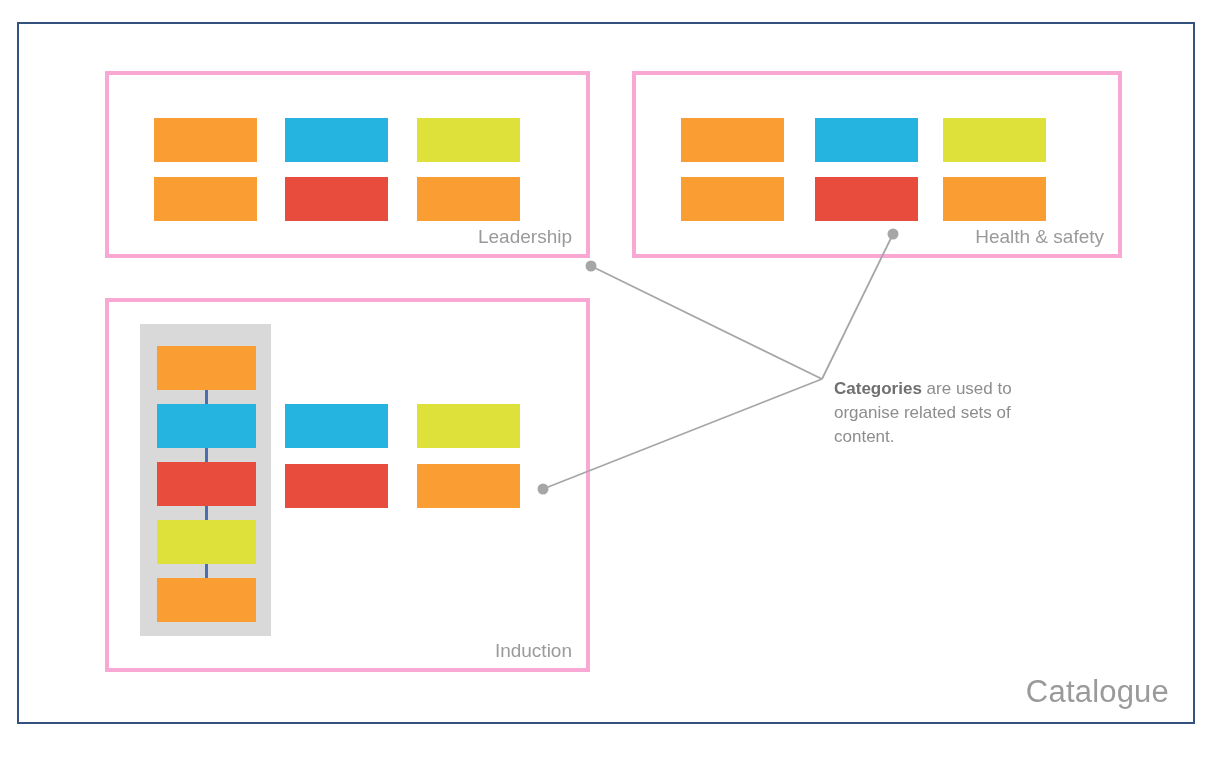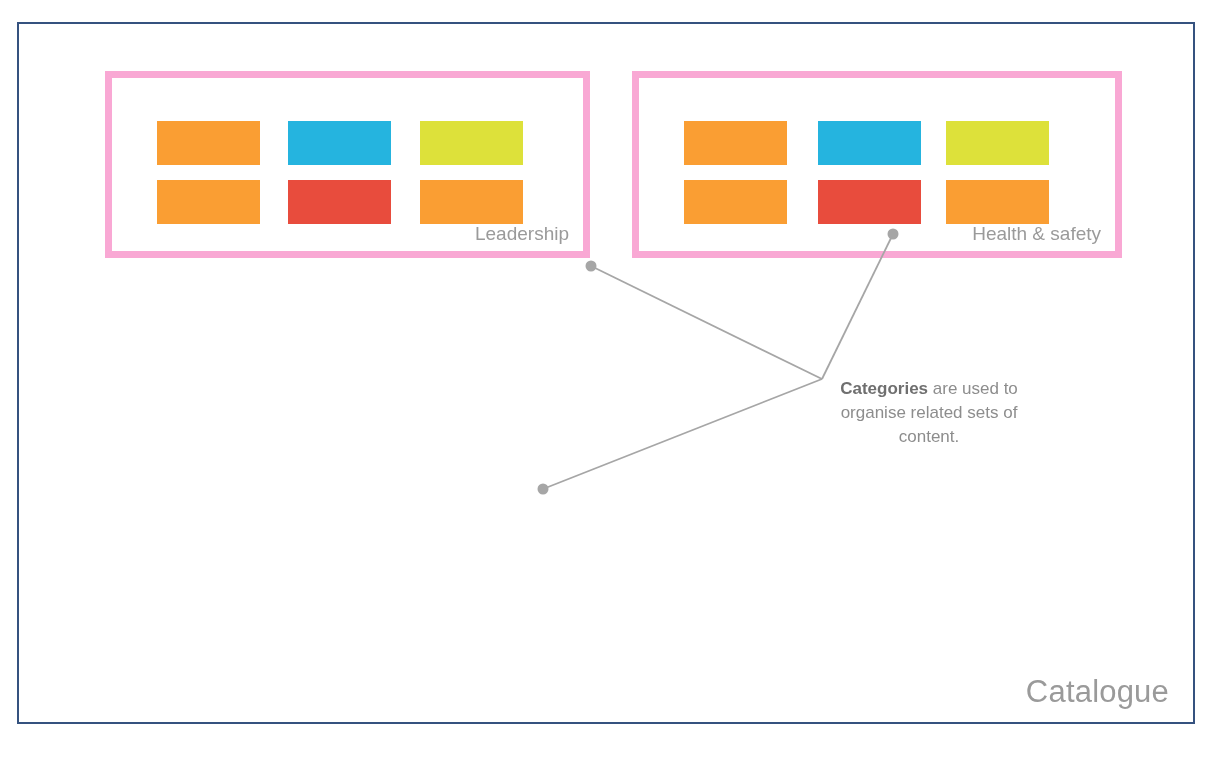--- a/index.html
+++ b/index.html
@@ -37,21 +37,21 @@
     bottom: 12px;
     font-size: 31px;
     color: #9a9a9a;
     letter-spacing: 0.2px;
     white-space: nowrap;
   }
 
   
   .category-panel {
     position: absolute;
-    border: 7px solid #f9a8d4;
+    border: 4px solid #f9a8d4;
     box-sizing: border-box;
     background: #ffffff;
   }
   .panel-leadership { left: 105px;  top: 71px;  width: 485px; height: 187px; }
   .panel-health     { left: 632px;  top: 71px;  width: 490px; height: 187px; text-align: right; }
   .panel-induction  { left: 105px;  top: 298px; width: 485px; height: 374px; }
 
   .panel-label {
     position: absolute;
     right: 14px;
@@ -77,21 +77,21 @@
     background: #4a6fb0;
     width: 3px;
   }
 
   
   .annotation-text {
     position: absolute;
     left: 834px;
     top: 377px;
     width: 190px;
-    text-align: center;
+    text-align: left;
     font-size: 17px;
     line-height: 24px;
     color: #8d8d8d;
   }
   .annotation-text b {
     color: #6f6f6f;
     font-weight: bold;
   }
   .leader-svg {
     position: absolute;
@@ -124,20 +124,38 @@
   <div class="category-panel panel-health">
     <div class="tile" style="left: 45px; top: 43px; width: 103px; height: 44px; background: rgb(250, 158, 51);"></div>
     <div class="tile" style="left: 179px; top: 43px; width: 103px; height: 44px; background: rgb(37, 180, 223);"></div>
     <div class="tile" style="left: 307px; top: 43px; width: 103px; height: 44px; background: rgb(221, 225, 58);"></div>
     <div class="tile" style="left: 45px; top: 102px; width: 103px; height: 44px; background: rgb(250, 158, 51);"></div>
     <div class="tile" style="left: 179px; top: 102px; width: 103px; height: 44px; background: rgb(232, 76, 61);"></div>
     <div class="tile" style="left: 307px; top: 102px; width: 103px; height: 44px; background: rgb(250, 158, 51);"></div>
     <div class="panel-label">Health &amp; safety</div>
   </div>
 
+  <div class="category-panel panel-induction">
+    <div class="sequence-column" id="seq-col" style="left: 31px; top: 22px; width: 131px; height: 312px; background: rgb(217, 217, 217);">
+        <div class="tile" style="left: 17px; top: 22px; width: 99px; height: 44px; background: rgb(250, 158, 51);"></div>
+        <div class="seq-connector" style="left: 65px; top: 66px; height: 14px;"></div>
+        <div class="tile" style="left: 17px; top: 80px; width: 99px; height: 44px; background: rgb(37, 180, 223);"></div>
+        <div class="seq-connector" style="left: 65px; top: 124px; height: 14px;"></div>
+        <div class="tile" style="left: 17px; top: 138px; width: 99px; height: 44px; background: rgb(232, 76, 61);"></div>
+        <div class="seq-connector" style="left: 65px; top: 182px; height: 14px;"></div>
+        <div class="tile" style="left: 17px; top: 196px; width: 99px; height: 44px; background: rgb(221, 225, 58);"></div>
+        <div class="seq-connector" style="left: 65px; top: 240px; height: 14px;"></div>
+        <div class="tile" style="left: 17px; top: 254px; width: 99px; height: 44px; background: rgb(250, 158, 51);"></div>
+      </div>
+    <div class="tile" style="left: 176px; top: 102px; width: 103px; height: 44px; background: rgb(37, 180, 223);"></div>
+    <div class="tile" style="left: 308px; top: 102px; width: 103px; height: 44px; background: rgb(221, 225, 58);"></div>
+    <div class="tile" style="left: 176px; top: 162px; width: 103px; height: 44px; background: rgb(232, 76, 61);"></div>
+    <div class="tile" style="left: 308px; top: 162px; width: 103px; height: 44px; background: rgb(250, 158, 51);"></div>
+    <div class="panel-label">Induction</div>
+  </div>
 
   <svg class="leader-svg" viewBox="0 0 1216 766" id="leader-svg">
       <line x1="591" y1="266" x2="822" y2="379" stroke="#a6a6a6" stroke-width="1.8"></line>
       <circle cx="591" cy="266" r="5.5" fill="#a6a6a6"></circle>
       <line x1="893" y1="234" x2="822" y2="379" stroke="#a6a6a6" stroke-width="1.8"></line>
       <circle cx="893" cy="234" r="5.5" fill="#a6a6a6"></circle>
       <line x1="543" y1="489" x2="822" y2="379" stroke="#a6a6a6" stroke-width="1.8"></line>
       <circle cx="543" cy="489" r="5.5" fill="#a6a6a6"></circle>
     </svg>
 

